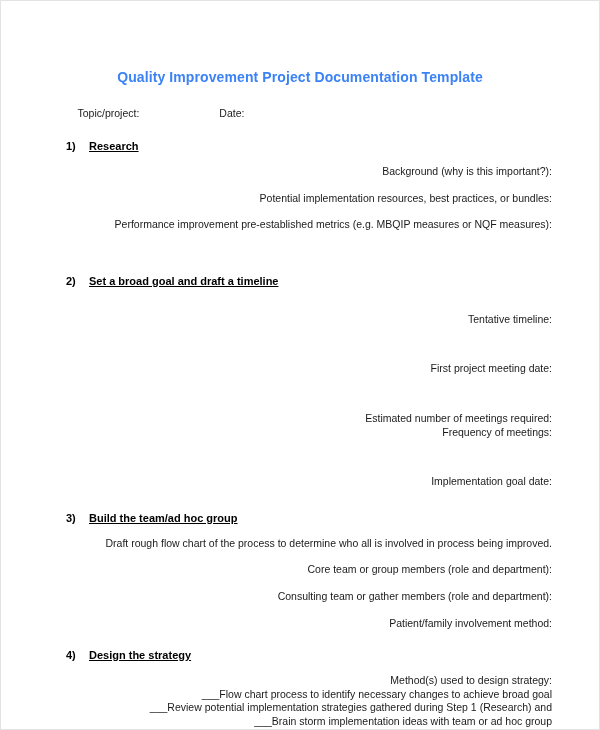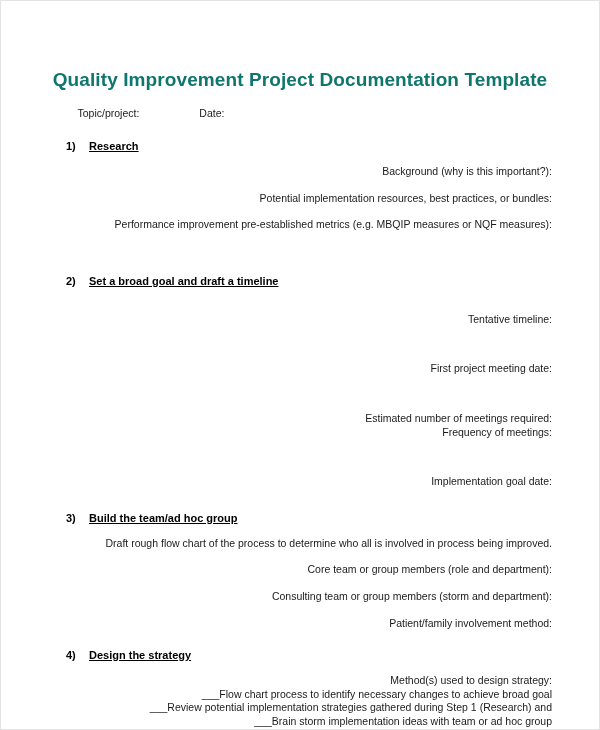--- a/index.html
+++ b/index.html
@@ -19,35 +19,35 @@
     background: #ffffff;
     border: 1px solid #e3e3e3;
     overflow: hidden;
   }
   .doc-title {
     position: absolute;
     left: 0;
     right: 0;
     top: 68px;
     text-align: center;
-    font-size: 19px;
+    font-size: 14px;
     font-weight: bold;
     letter-spacing: 0.1px;
-    color: #0f766e;
+    color: #3b82f6;
   }
   .meta-line {
     position: absolute;
     left: 65px;
     top: 94px;
     font-size: 10.5px;
     white-space: pre;
   }
   .meta-line .meta-date {
     display: inline-block;
-    margin-left: 60px;
+    margin-left: 80px;
     text-align: center;
   }
   .sections {
     position: absolute;
     left: 0;
     top: 138px;
     width: 600px;
   }
   .section {
     position: relative;
@@ -139,21 +139,21 @@
       <div class="sec-heading">
         <span class="sec-num">3)</span>
         <span class="sec-title">Build the team/ad hoc group</span>
       </div>
       <div class="heading-gap"></div>
       <div class="sec-body">
         <div class="line">Draft rough flow chart of the process to determine who all is involved in process being improved.</div>
         <div class="gap-lg"></div>
         <div class="line">Core team or group members (role and department):</div>
         <div class="gap-lg"></div>
-        <div class="line"> Consulting team or group members (storm and department):</div>
+        <div class="line"> Consulting team or gather members (role and department):</div>
         <div class="gap-lg"></div>
         <div class="line"> Patient/family involvement method:</div>
       </div>
     </div>
 
     <div class="sec-spacer-sm"></div>
 
     <div class="section">
       <div class="sec-heading">
         <span class="sec-num">4)</span>

